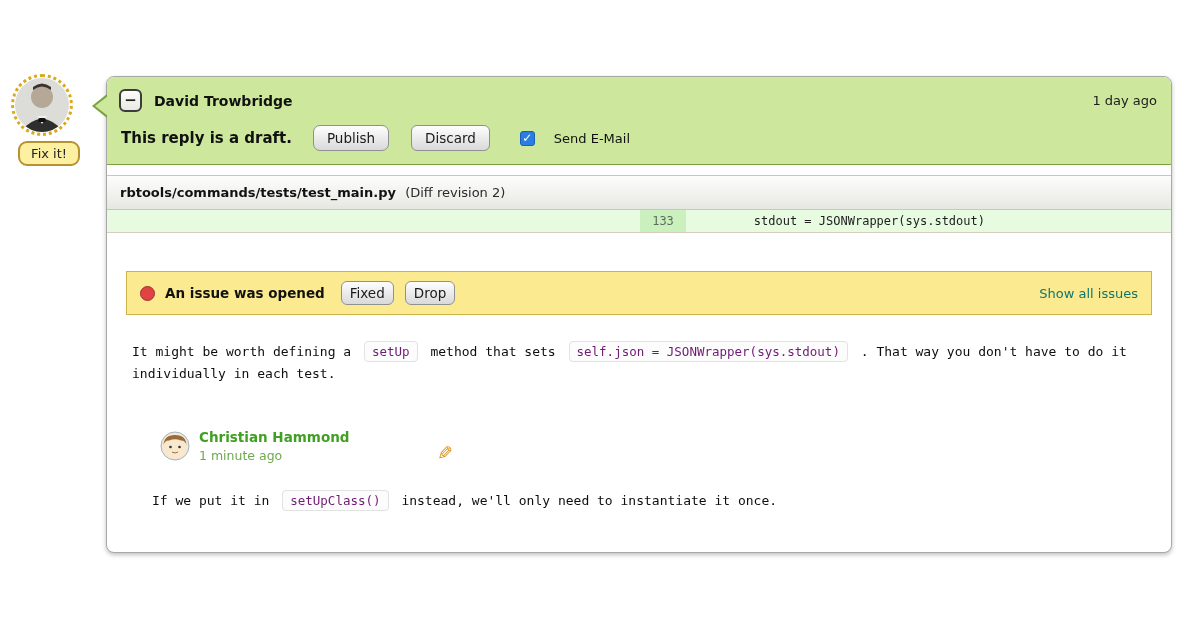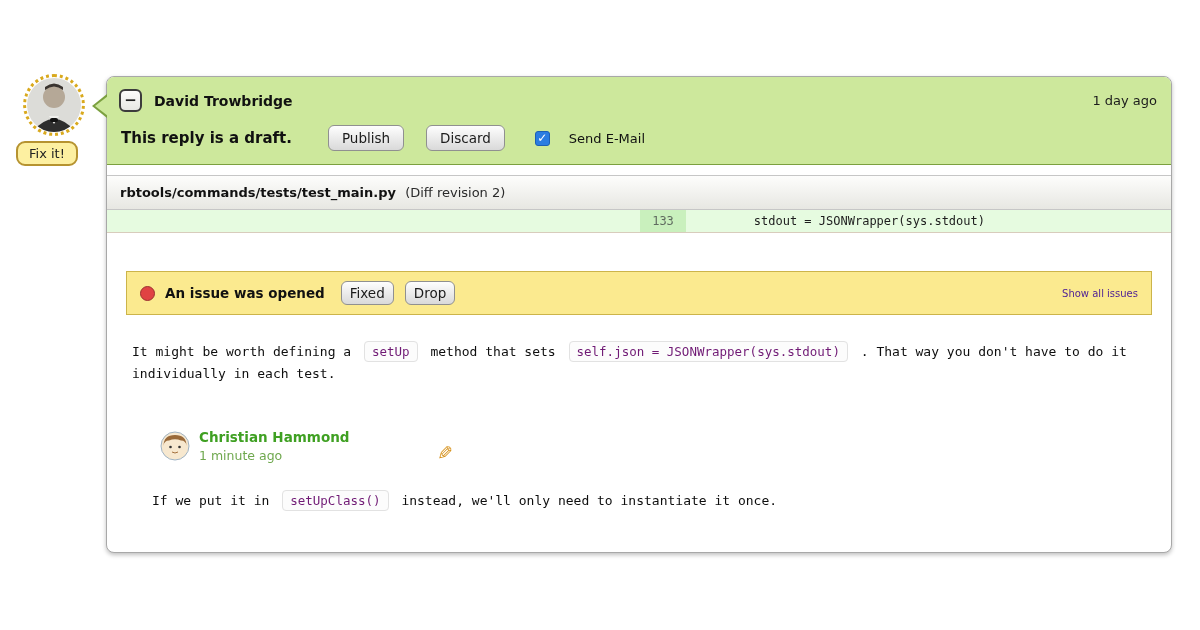--- a/index.html
+++ b/index.html
@@ -6,21 +6,21 @@
   html,body { width:1200px; height:630px; }
   body {
     position: relative;
     background: #ffffff;
     font-family: "DejaVu Sans", "Liberation Sans", sans-serif;
     color: #111;
     overflow: hidden;
   }
 
   
-  .avatar-col { position:absolute; left:16px; top:74px; width:76px; text-align:left; z-index:3; }
+  .avatar-col { position:absolute; left:4px; top:74px; width:76px; text-align:right; z-index:3; }
   .avatar-ring {
     width:62px; height:62px; margin:0 auto;
     border:3px dotted #d9a91d; border-radius:50%;
     padding:1px; background:#fff;
   }
   .avatar-ring svg { width:54px; height:54px; border-radius:50%; display:block; }
   .fixit-btn {
     display:inline-block; margin-top:5px;
     background:#fdf0a1; border:2px solid #b69330; border-radius:9px;
     padding:3px 11px; font-size:13px; color:#222; cursor:pointer;
@@ -62,21 +62,21 @@
 
   .header-row2 { display:flex; align-items:center; margin-top:13px; padding-left:2px;gap:12px; }
   .draft-title { font-weight:bold; font-size:15px; }
   .draft-subtitle { font-size:12.5px; margin-left:7px; color:#1c1c1c; }
   .btn {
     background:linear-gradient(#fefefe,#d9d9d9);
     border:1px solid #909090; border-radius:6px;
     padding:4px 13px; font-size:13.5px; color:#1b1b1b; cursor:pointer;
     font-family:inherit;
   }
-  .publish-btn { margin-left:24px; }
+  .publish-btn { margin-left:9px;border-radius:7px; }
   .discard-btn { margin-left:10px; }
   .checkbox {
     width:15px; height:15px; margin-left:18px;
     background:#2a7de1; border:1px solid #1b5fb5; border-radius:3px;
     color:#fff; font-size:12px; line-height:13px; text-align:center; cursor:pointer;
   }
   .checkbox-label { font-size:13px; margin-left:7px; }
 
   .white-gap { height:10px; }
 
@@ -108,21 +108,21 @@
     margin:38px 19px 0 19px;
     background:#fbea8f; border:1px solid #ccb44a;
     padding:9px 13px; display:flex; align-items:center; font-size:13.5px;
   }
   .issue-dot {
     width:15px; height:15px; border-radius:50%;
     background:#e04343; border:1px solid #9c3131; flex:0 0 15px;
   }
   .issue-label { font-weight:bold; margin:0 16px 0 10px; font-size:13.5px; }
   .issue-btn { padding:3px 8px; margin-right:11px; }
-  .show-all-link { margin-left:auto; color:#4c1d95; font-size:10px; cursor:pointer;text-align:center; }
+  .show-all-link { margin-left:auto; color:#0f766e; font-size:13px; cursor:pointer;text-align:center; }
 
   
   .comment-body {
     margin:26px 26px 0 25px;
     font-family:"DejaVu Sans Mono","Liberation Mono",monospace;
     font-size:13px; line-height:1.7; color:#0e0e0e;
   }
   .inline-code {
     border:1px solid #e2e2e2; background:#fcfcfc; color:#701a75;
     padding:2px 7px; border-radius:4px; margin:0 5px;

